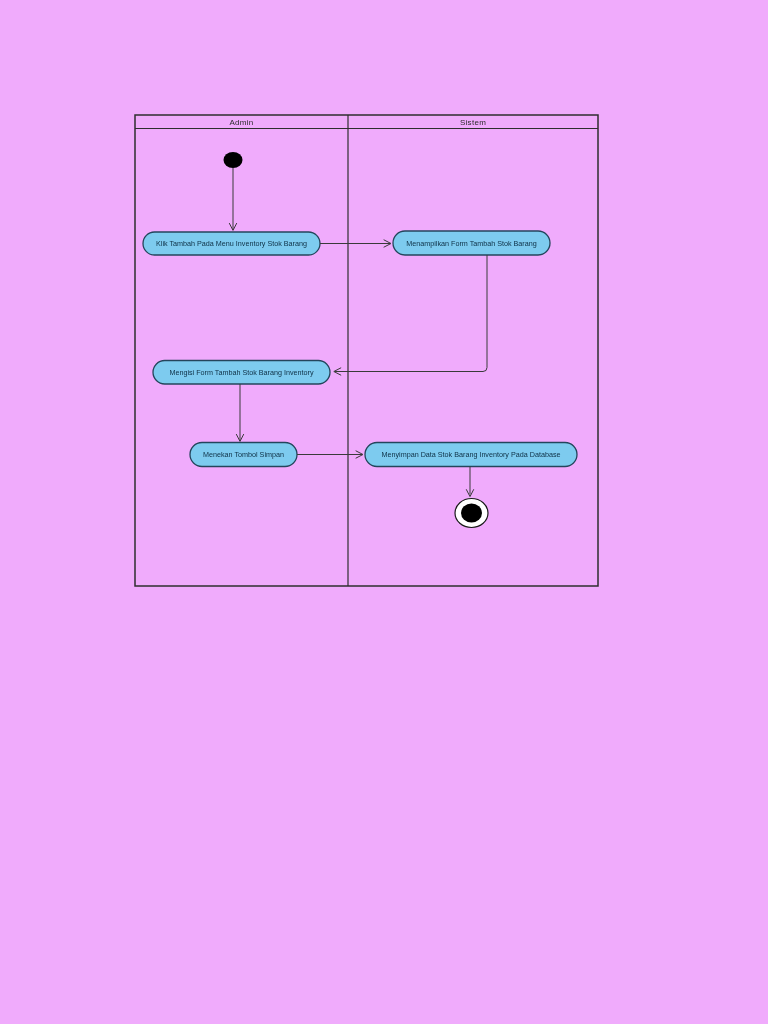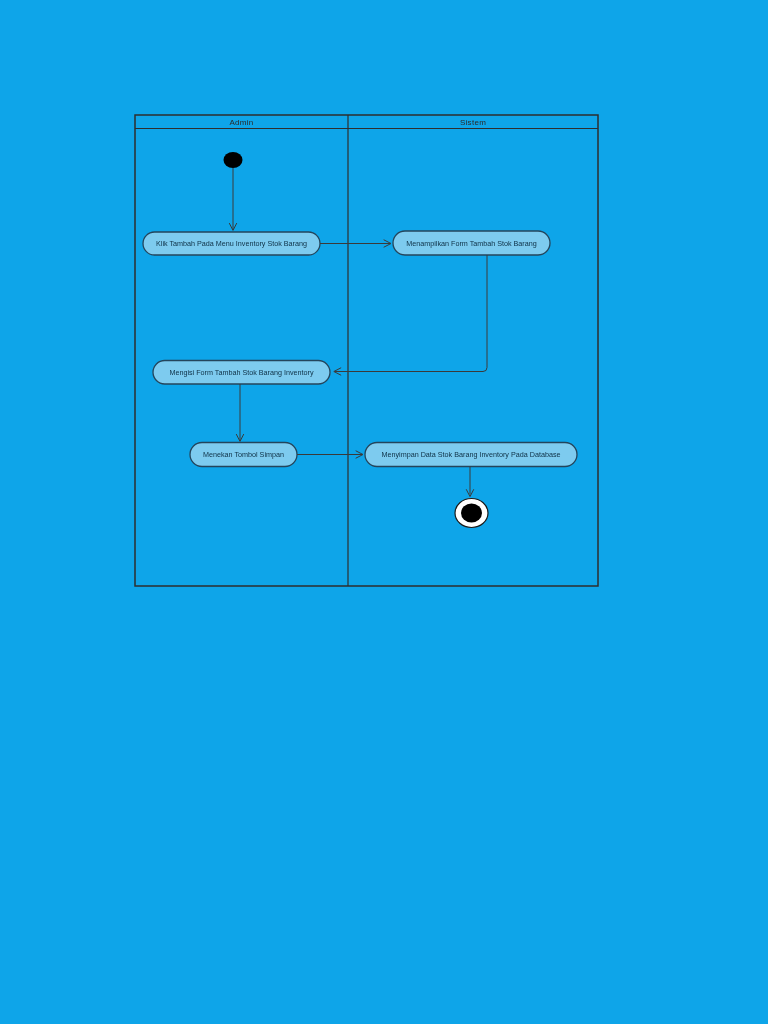--- a/index.html
+++ b/index.html
@@ -10,21 +10,21 @@
   body {
     width: 768px;
     height: 1024px;
     position: relative;
     font-family: "Liberation Sans", sans-serif;
   }
   .page {
     position: absolute;
     left: 0; top: 0;
     width: 768px; height: 1024px;
-    background: #0ea5e9;
+    background: #f0abfc;
   }
   svg { position: absolute; left: 0; top: 0; }
 
   .frame        { fill: none; stroke: #2e2e2e; stroke-width: 1.5; }
   .frame-line   { stroke: #2e2e2e; stroke-width: 1.2; fill: none; }
   .lane-label   { font-size: 8px; fill: #2b2b2b; letter-spacing: 0.3px; }
   .activity     { fill: #7dcbef; stroke: #24455c; stroke-width: 1.3; }
   .node-label   { font-size: 7.2px; fill: #0e3045; }
   .edge         { stroke: #3a3a3a; stroke-width: 1; fill: none; }
   .arrowhead    { stroke: #3a3a3a; stroke-width: 1; fill: none; stroke-linecap: round; }

